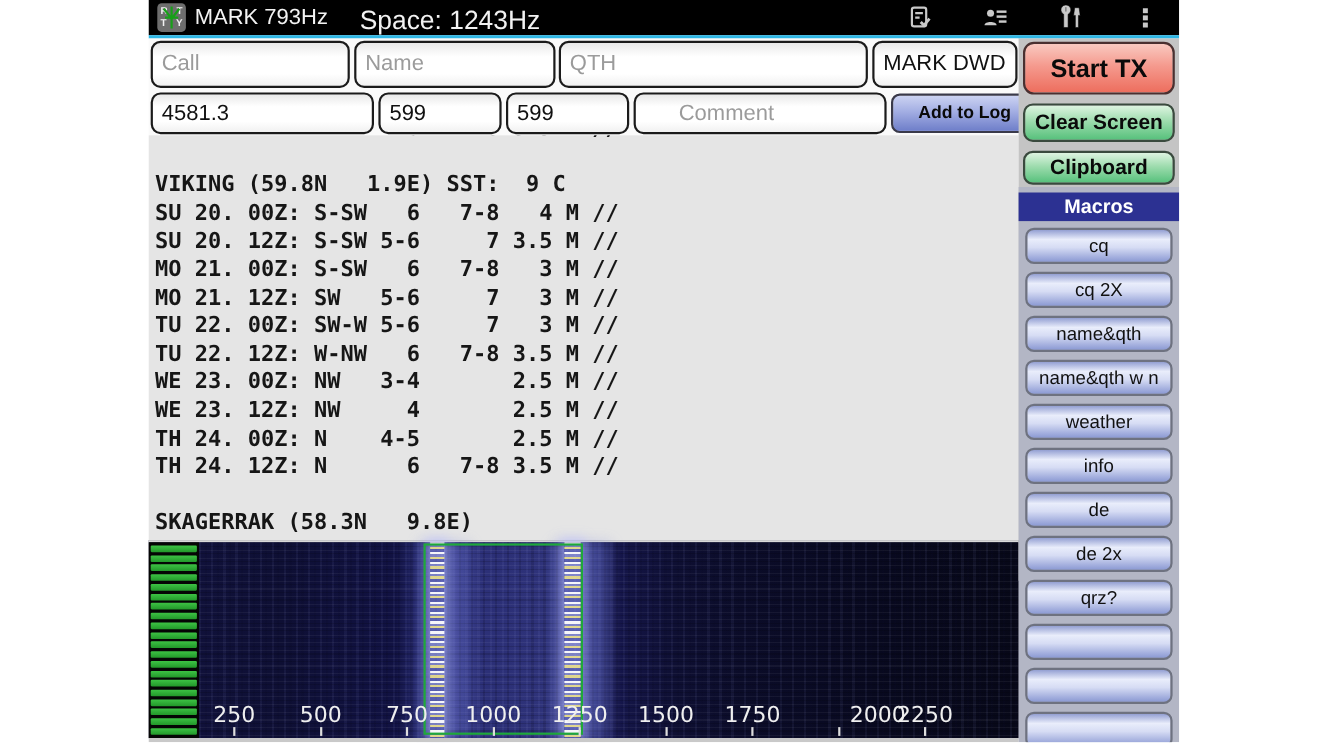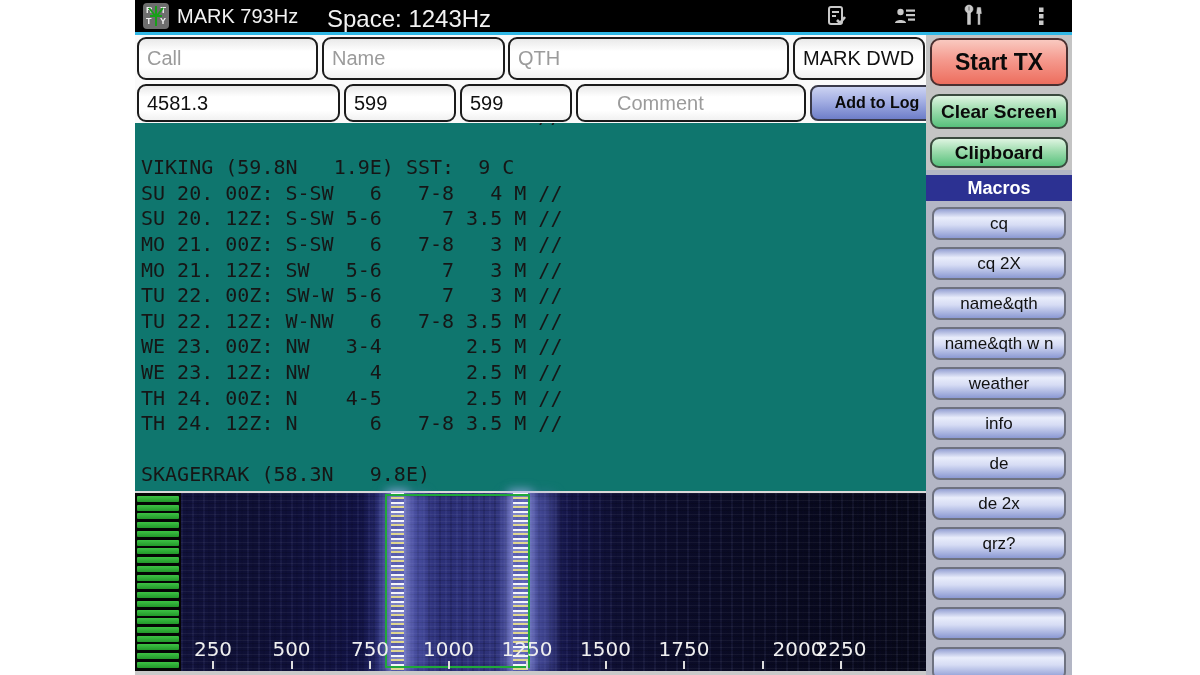--- a/index.html
+++ b/index.html
@@ -55,21 +55,21 @@
   .macrozone { position:absolute; left:0; top:135px; width:146px; height:505px; background:#b3b6c5; }
   .macros-header { position:absolute; left:0; top:5px; width:146px; height:26px; background:#2c3192;
     color:#fff; font-size:18px; font-weight:bold; text-align:center; line-height:26px; }
   .macro-list { position:absolute; left:6px; top:37px; width:134px; }
   .macro-btn { display:block; width:134px; height:33px; margin-bottom:7px;
     border:2px solid #6e7280; border-radius:8px; font-family:"Liberation Sans", sans-serif;
     font-size:17px; color:#111; cursor:pointer;
     background:linear-gradient(180deg,#939fd2 0%,#e9edfb 30%,#d6dcf4 55%,#8b99d3 100%); }
 
   
-  .rxarea { position:absolute; left:0; top:123px; width:791px; height:368px; background:#0f766e; overflow:hidden; }
+  .rxarea { position:absolute; left:0; top:123px; width:791px; height:368px; background:#e5e5e5; overflow:hidden;font-weight:bold; }
   .rx-lines { margin-top:-19px; padding-left:6px; }
   .rx-line { font-family:"DejaVu Sans Mono", monospace; font-size:20px; line-height:25.6px;
     color:#161616; white-space:pre; height:25.6px; }
 
   
   .waterfall { position:absolute; left:0; top:491px; width:791px; height:180px; background:#0b0c2a; border-top:2px solid #d9d9d9; }
   .ledmeter { position:absolute; left:0; top:0; width:46px; height:178px; background:#050505;
     display:flex; flex-direction:column; justify-content:space-between; padding:3px 2px; }
   .led-bar { width:42px; height:6px; background:linear-gradient(180deg,#3dc244 0%,#22982a 100%); border-radius:1px; }
   .spectrum { position:absolute; left:46px; top:0; width:745px; height:178px;

